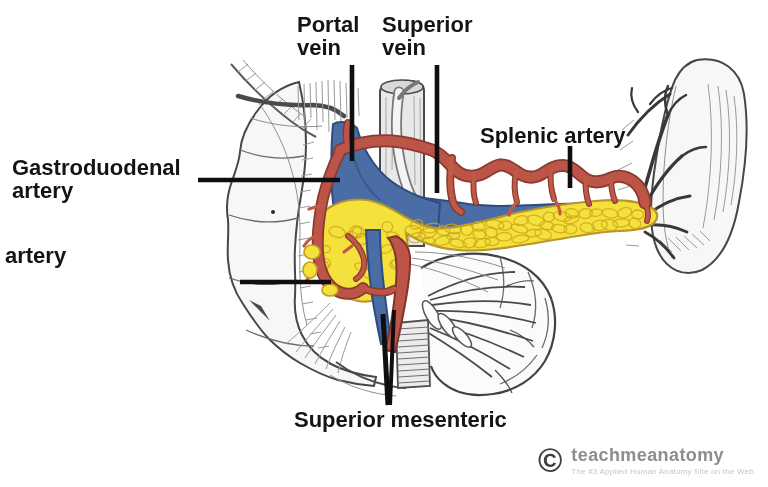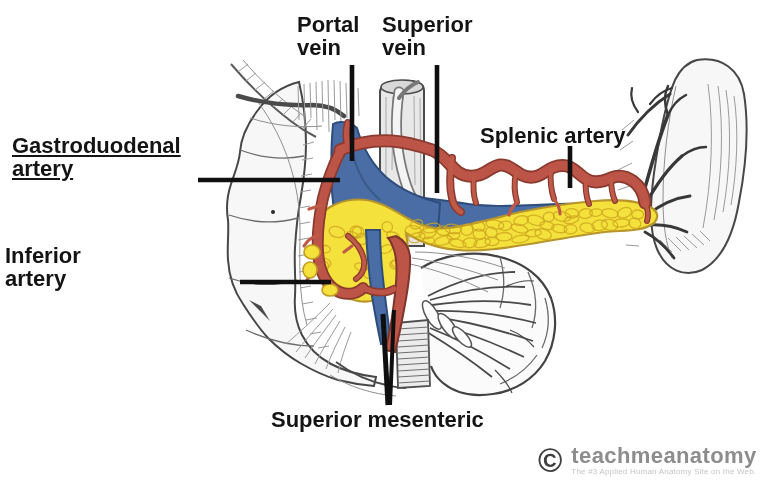--- a/index.html
+++ b/index.html
@@ -25,21 +25,21 @@
   .a-out{fill:none;stroke:#8a3a2e;stroke-width:13;stroke-linecap:round;stroke-linejoin:round;}
   .a-in{fill:none;stroke:#bc5547;stroke-width:9.5;stroke-linecap:round;stroke-linejoin:round;}
   .ab-out{fill:none;stroke:#8a3a2e;stroke-width:8;stroke-linecap:round;}
   .ab-in{fill:none;stroke:#bc5547;stroke-width:5.2;stroke-linecap:round;}
   .ac-out{fill:none;stroke:#8a3a2e;stroke-width:6;stroke-linecap:round;}
   .ac-in{fill:none;stroke:#c05a48;stroke-width:3.6;stroke-linecap:round;}
   .leader{stroke:#0f0f0f;stroke-width:4.6;fill:none;}
   
   #watermark{position:absolute;left:538px;top:444px;display:flex;align-items:center;gap:9px;}
   #wm-c{font-size:33px;line-height:33px;font-weight:700;color:#3f3f3f;}
-  #wm-brand{font-size:22px;line-height:19px;font-weight:700;color:#8d8d8d;letter-spacing:.4px;}
+  #wm-brand{font-size:18px;line-height:19px;font-weight:700;color:#8d8d8d;letter-spacing:.4px;}
   #wm-tag{font-size:8px;line-height:9px;color:#c6c6c6;margin-top:2px;letter-spacing:.2px;}
 </style>
 </head>
 <body>
 
 <div id="stage">
 
 <svg width="768" height="487" viewBox="0 0 768 487">
   <defs>
     <path id="splenicArtery" d="M340,150 C356,143 374,140 392,141 C408,142 420,146 432,150 C444,155 450,166 458,172 C465,177 472,177 479,175 C487,173 492,166 500,165 C509,164 514,171 522,175 C530,179 538,177 545,172 C552,167 559,164 567,166 C575,168 580,176 588,180 C596,184 604,181 611,178 C618,175 626,176 633,181 C640,186 644,194 645,203"></path>
@@ -357,29 +357,28 @@
   <div>Portal</div>
   <div>vein</div>
 </div>
 <div class="label" style="left:382px;top:13px;width:110px;">
   <div>Superior</div>
   <div>vein</div>
 </div>
 <div class="label" style="left:480px;top:124px;width:170px;">
   <div>Splenic artery</div>
 </div>
-<div class="label" style="left:12px;top:134px;width:186px;text-decoration:underline;">
+<div class="label" style="left:12px;top:156px;width:186px;">
   <div>Gastroduodenal</div>
   <div>artery</div>
 </div>
 <div class="label" style="left:5px;top:244px;width:240px;">
-  <div>Inferior</div>
   <div>artery</div>
 </div>
-<div class="label" style="left:271px;top:408px;width:240px;">
+<div class="label" style="left:294px;top:408px;width:240px;">
   <div>Superior mesenteric</div>
 </div>
 
 <div id="watermark">
   <span id="wm-c">©</span>
   <span>
     <div id="wm-brand">teachmeanatomy</div>
     <div id="wm-tag">The #3 Applied Human Anatomy Site on the Web.</div>
   </span>
 </div>

